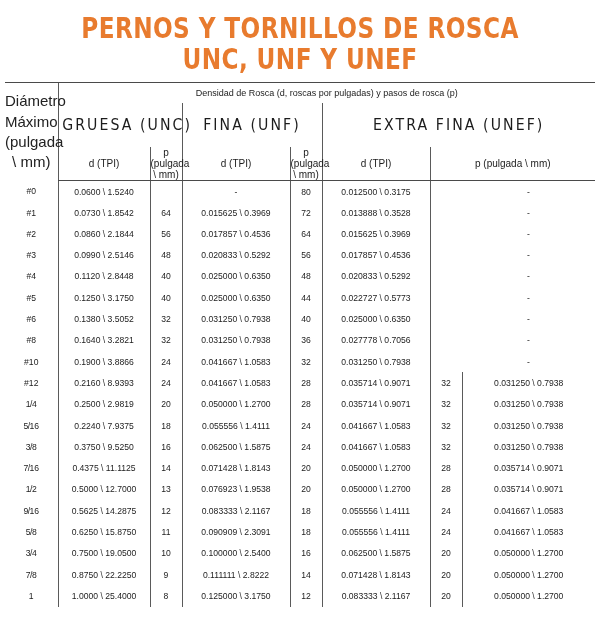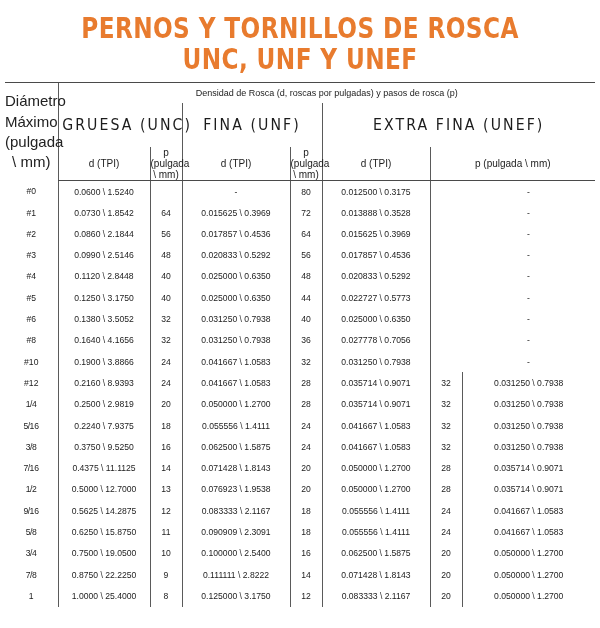--- a/index.html
+++ b/index.html
@@ -221,21 +221,21 @@
           <td class="c-diam vline-l">0.1380 \ 3.5052</td>
           <td class="c-tpi vline-l">32</td>
           <td class="c-pitch vline-l">0.031250 \ 0.7938</td>
           <td class="c-tpi vline-l">40</td>
           <td class="c-pitch vline-l">0.025000 \ 0.6350</td>
           <td class="c-tpi vline-l"></td>
           <td class="c-pitch" colspan="2">-</td>
         </tr>
         <tr class="datarow">
           <td class="c-size">#8</td>
-          <td class="c-diam vline-l">0.1640 \ 4.1656</td>
+          <td class="c-diam vline-l">0.1640 \ 3.2821</td>
           <td class="c-tpi vline-l">32</td>
           <td class="c-pitch vline-l">0.031250 \ 0.7938</td>
           <td class="c-tpi vline-l">36</td>
           <td class="c-pitch vline-l">0.027778 \ 0.7056</td>
           <td class="c-tpi vline-l"></td>
           <td class="c-pitch" colspan="2">-</td>
         </tr>
         <tr class="datarow">
           <td class="c-size">#10</td>
           <td class="c-diam vline-l">0.1900 \ 3.8866</td>

